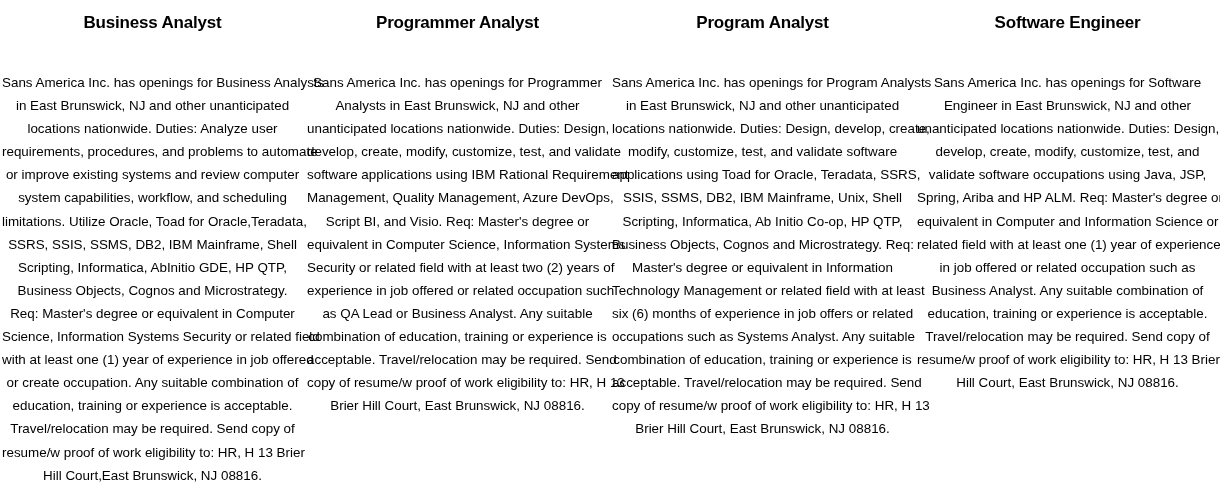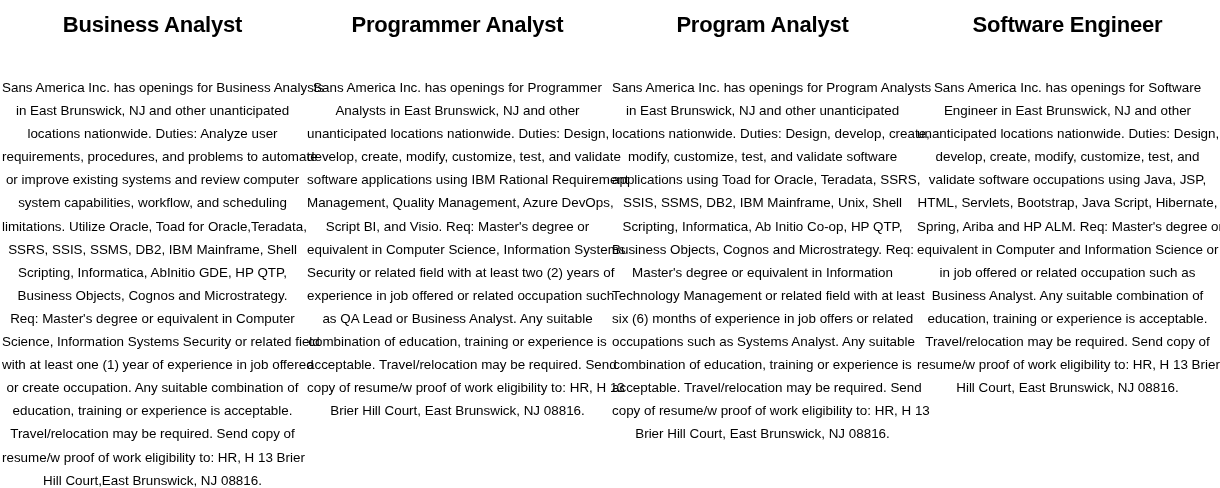--- a/index.html
+++ b/index.html
@@ -24,21 +24,21 @@
     box-sizing: border-box;
   }
   .ad-column {
     width: 305px;
     flex: 0 0 305px;
     box-sizing: border-box;
     padding: 0 2px;
   }
   .ad-heading {
     text-align: center;
-    font-size: 22px;
+    font-size: 17px;
     font-weight: bold;
     line-height: 1;
     letter-spacing: -0.2px;
     margin: 0;
     padding-top: 14px;
     color: #000000;
     white-space: nowrap;
   }
   .ad-body {
     text-align: center;
@@ -126,23 +126,23 @@
   </div>
 
   <div class="ad-column">
     <h2 class="ad-heading">Software Engineer</h2>
     <p class="ad-body">
         <span class="ad-line">Sans America Inc. has openings for Software</span>
         <span class="ad-line">Engineer in East Brunswick, NJ and other</span>
         <span class="ad-line">unanticipated locations nationwide. Duties: Design,</span>
         <span class="ad-line">develop, create, modify, customize, test, and</span>
         <span class="ad-line">validate software occupations using Java, JSP,</span>
-        <span class="ad-line">HTML, Servlets, Bootstrap, Java Script, Hibernate,</span>
         <span class="ad-line">Spring, Ariba and HP ALM. Req: Master's degree or</span>
         <span class="ad-line">equivalent in Computer and Information Science or</span>
+        <span class="ad-line">related field with at least one (1) year of experience</span>
         <span class="ad-line">in job offered or related occupation such as</span>
         <span class="ad-line">Business Analyst. Any suitable combination of</span>
         <span class="ad-line">education, training or experience is acceptable.</span>
         <span class="ad-line">Travel/relocation may be required. Send copy of</span>
         <span class="ad-line">resume/w proof of work eligibility to: HR, H 13 Brier</span>
         <span class="ad-line">Hill Court, East Brunswick, NJ 08816.</span>
       </p>
   </div>
 
 </div>

